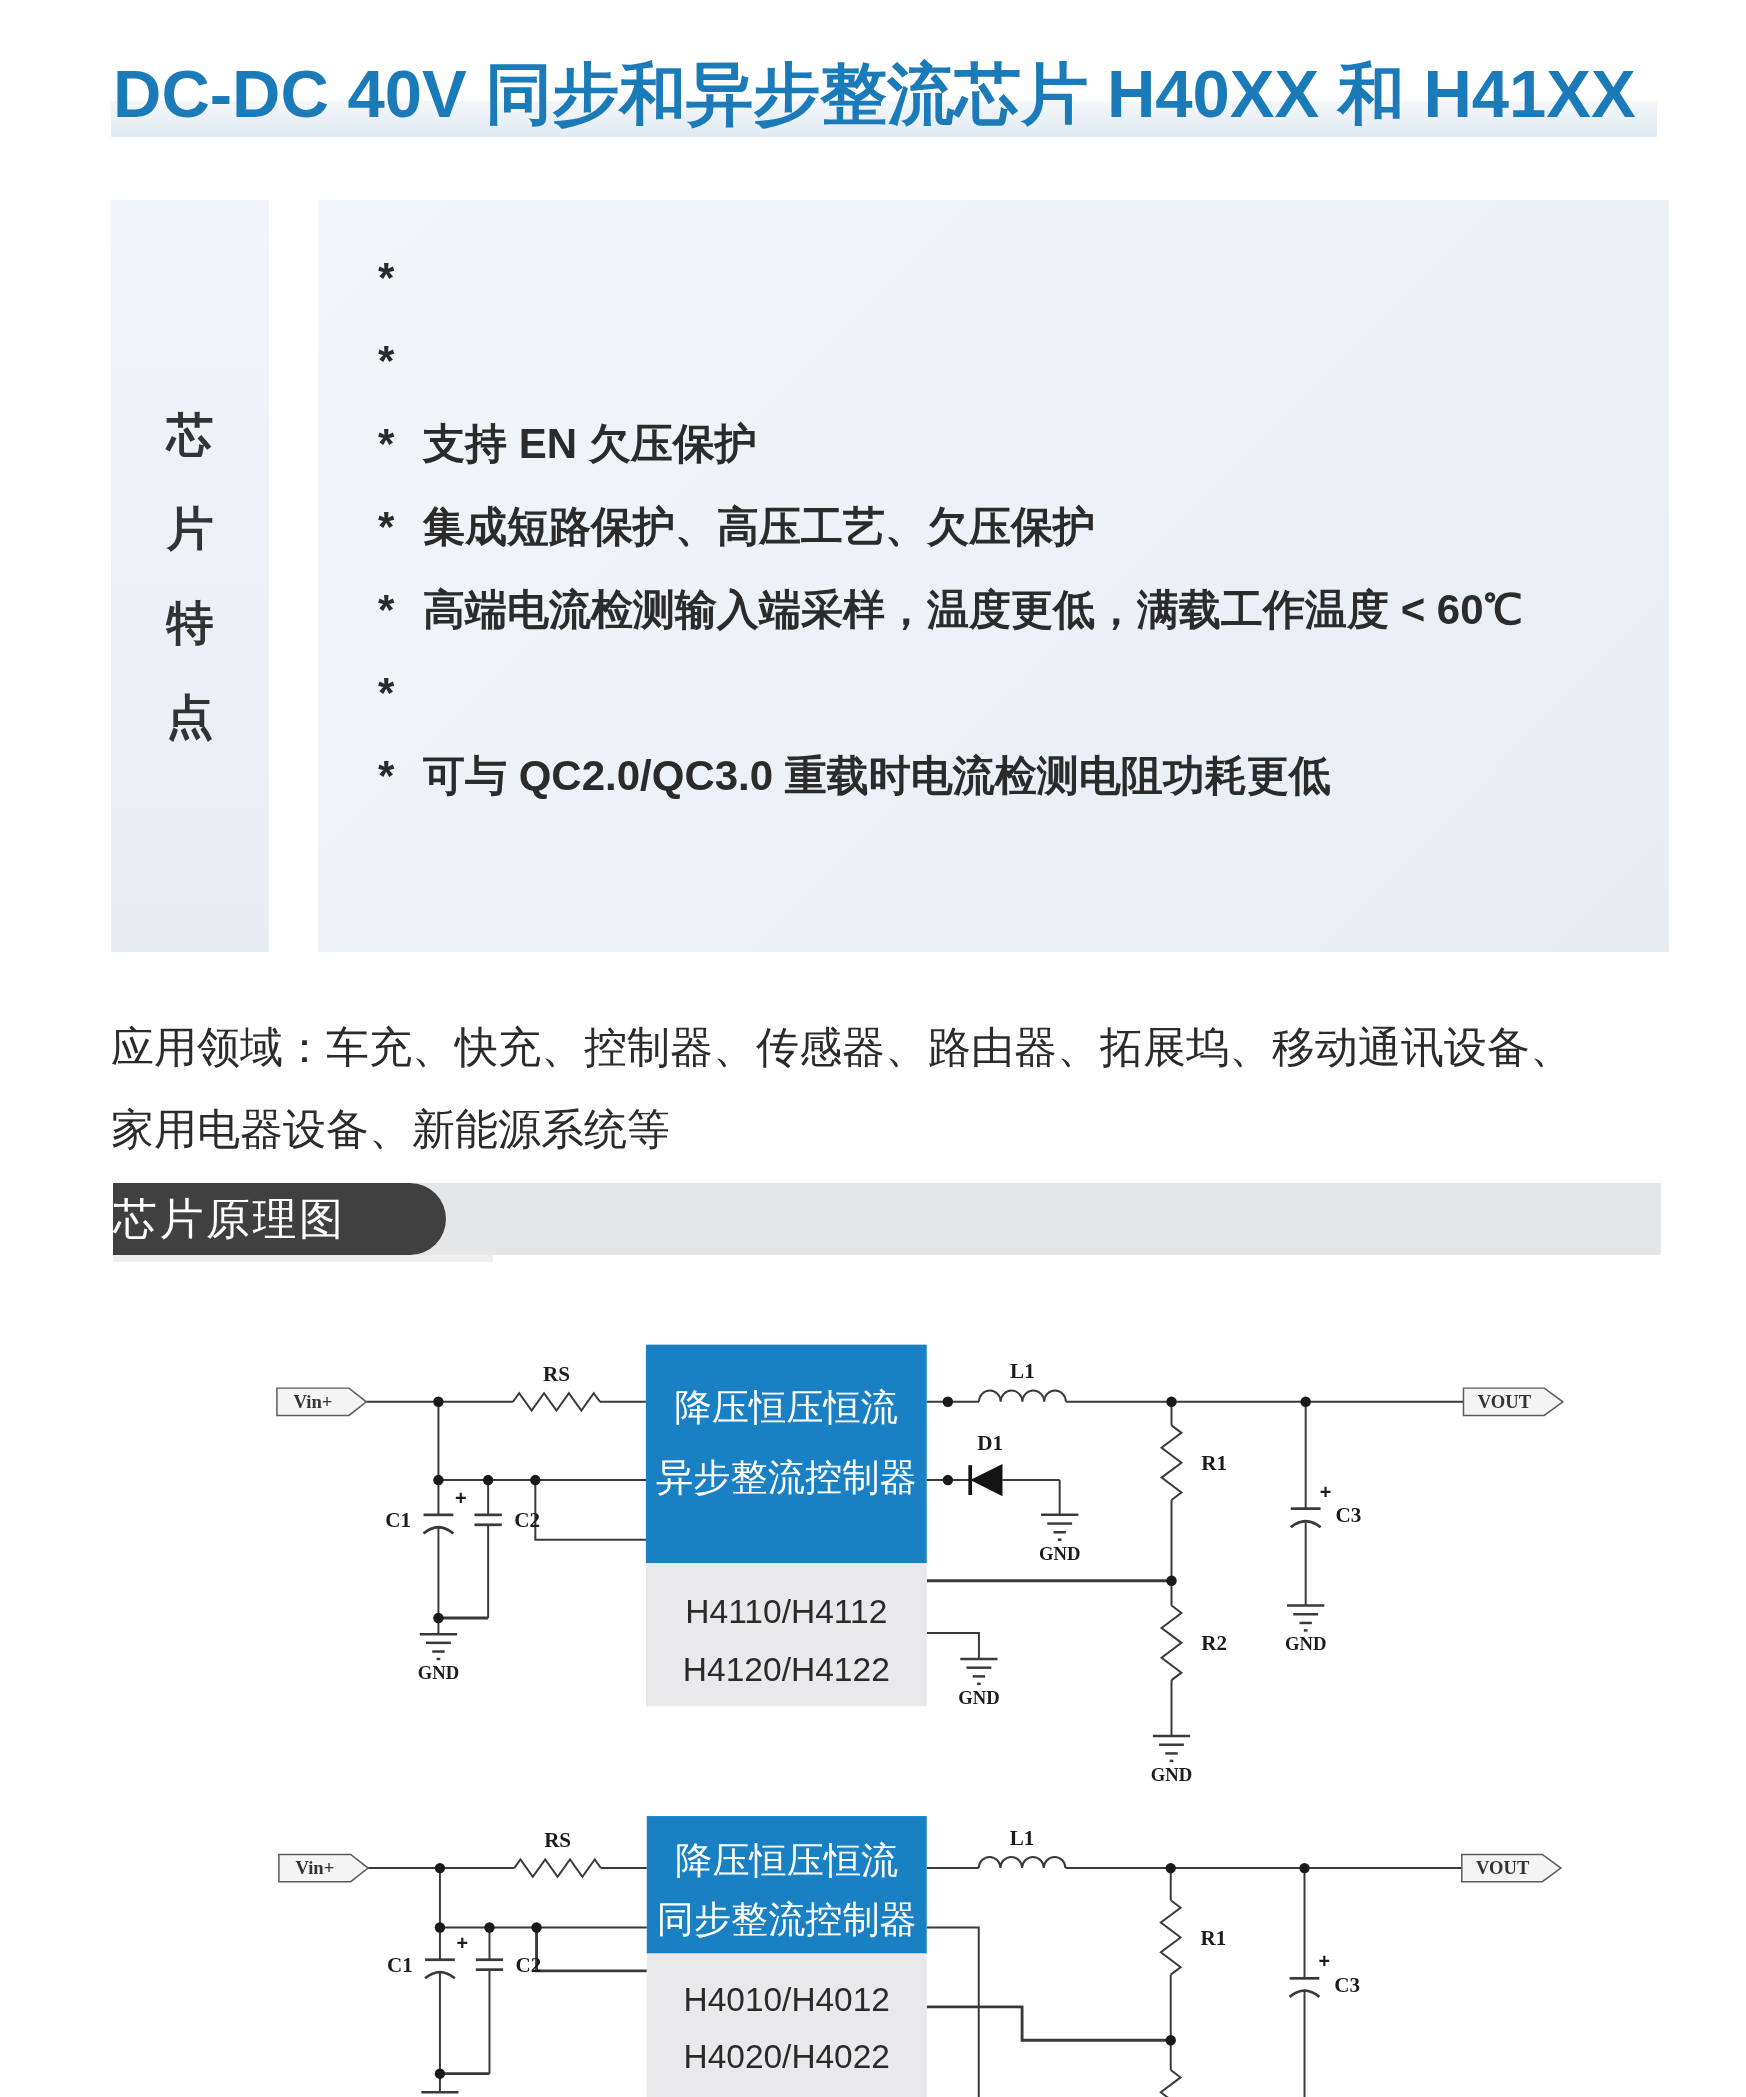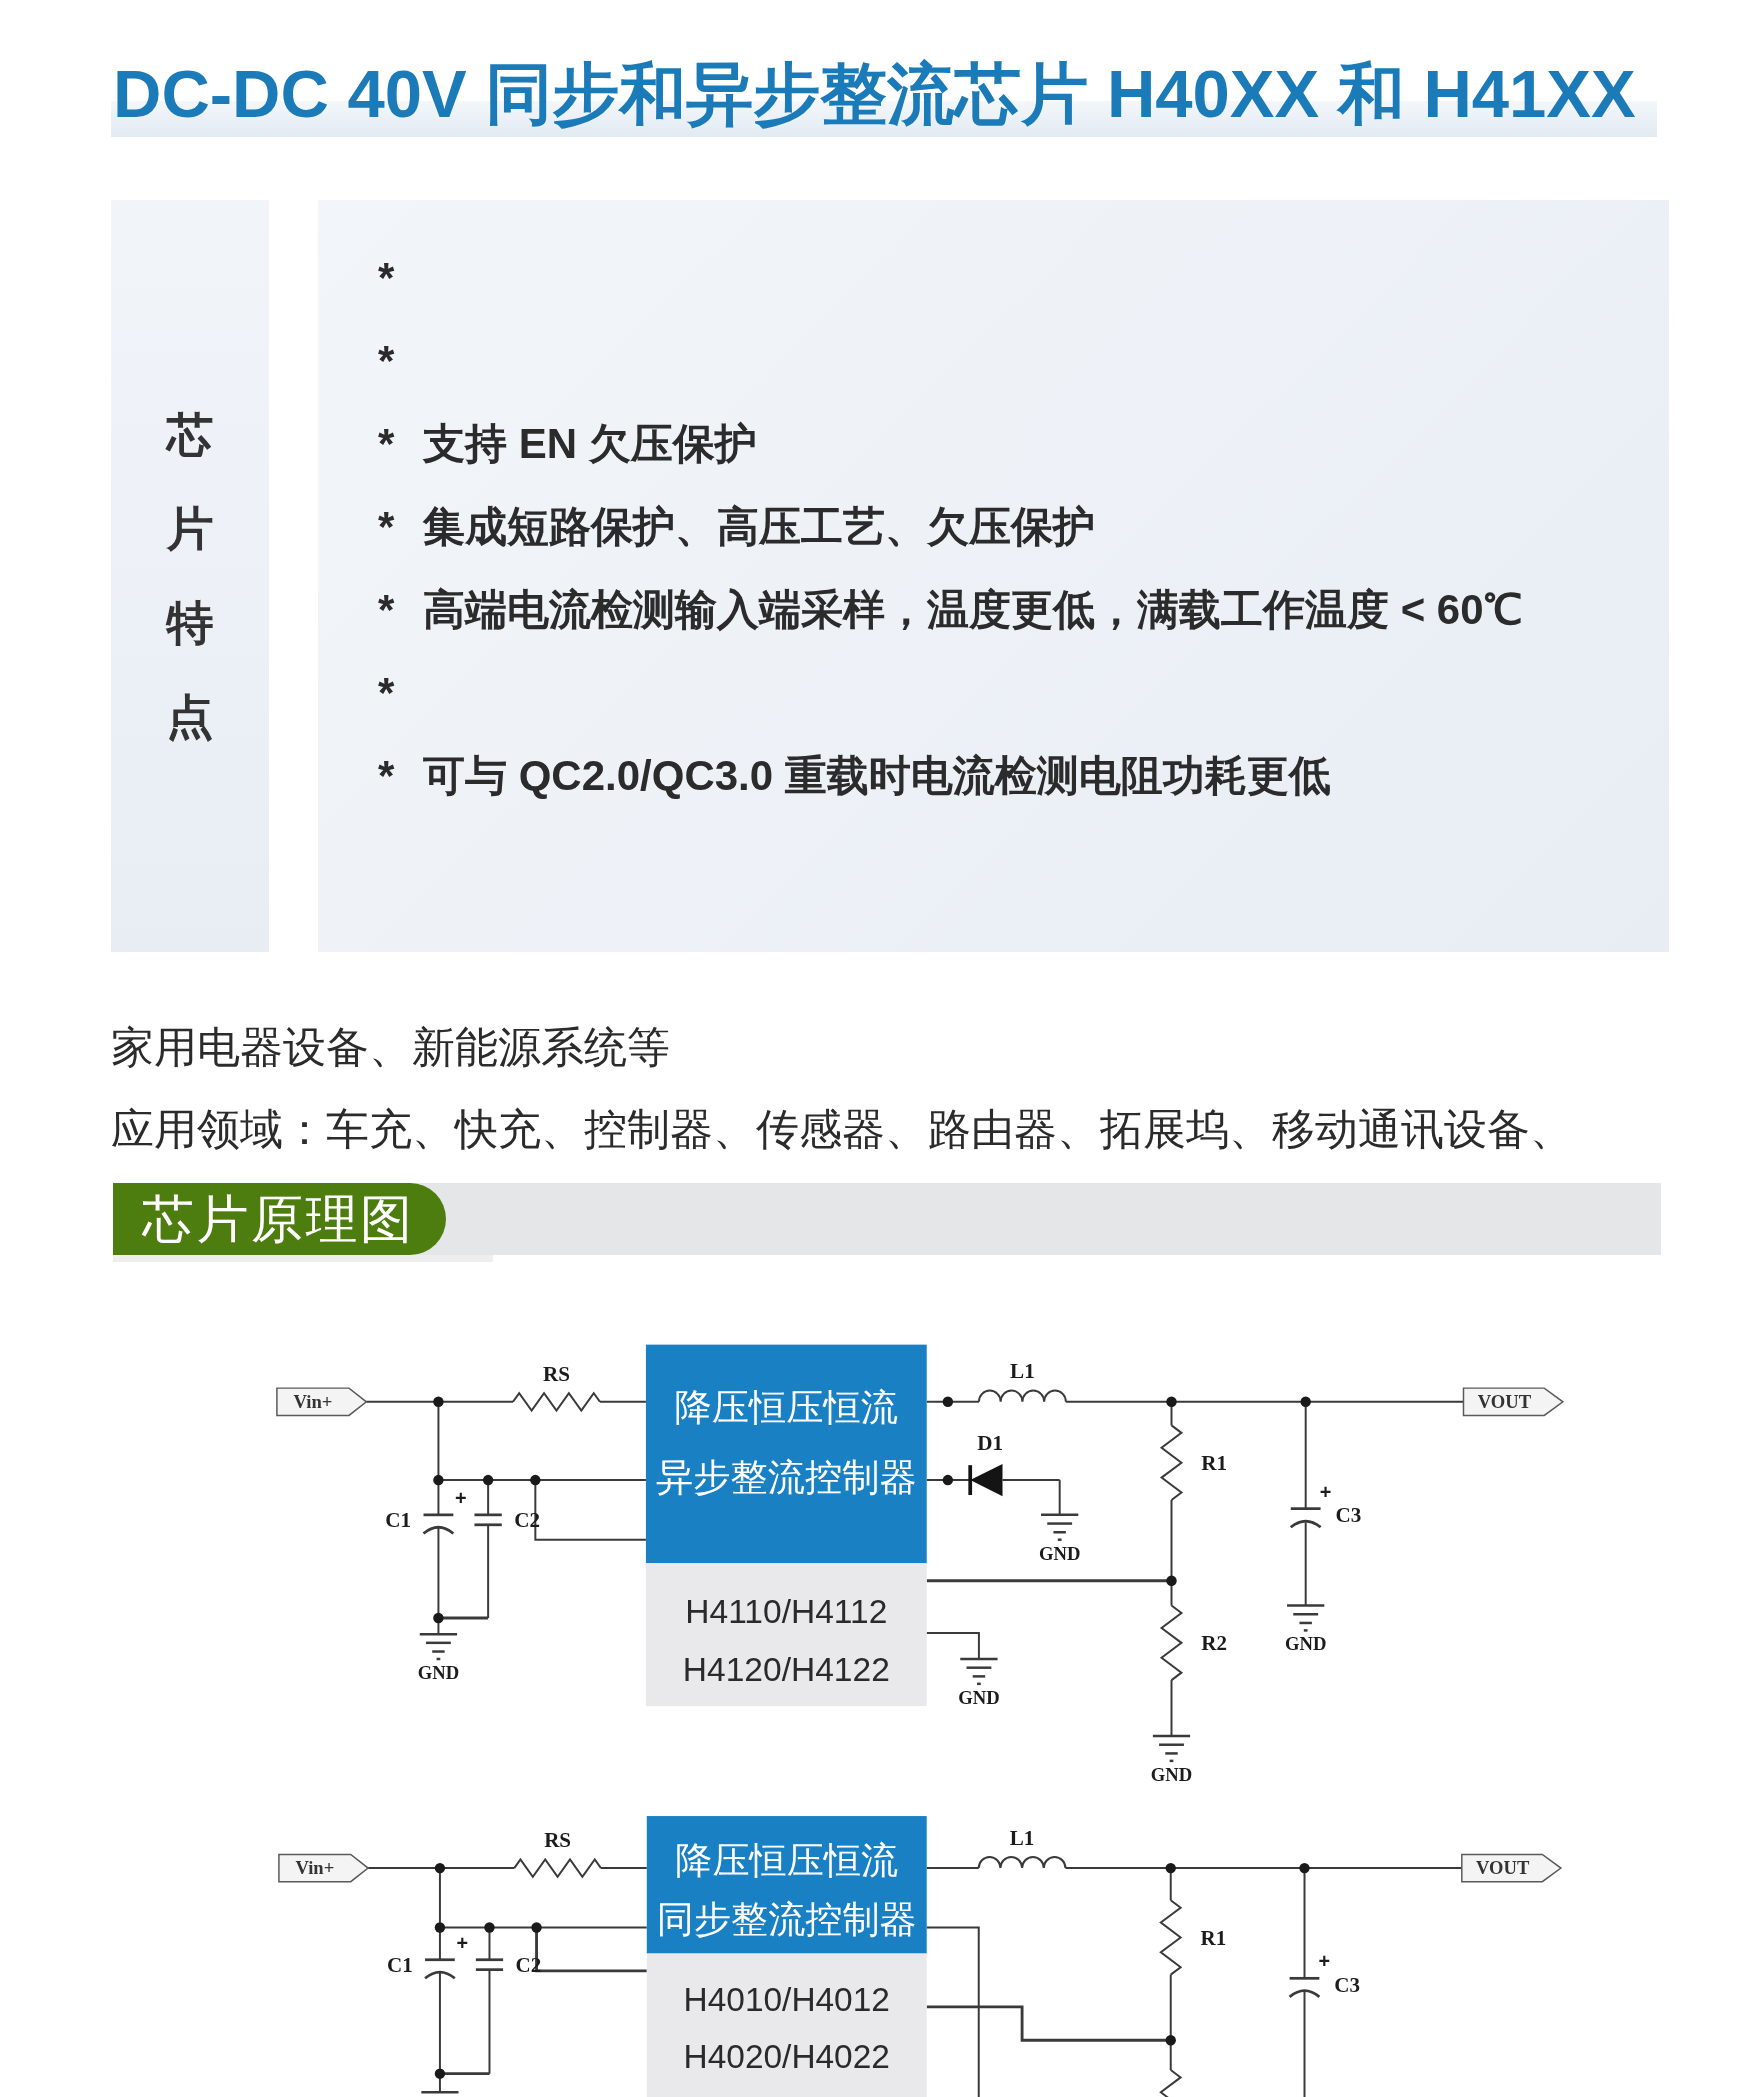--- a/index.html
+++ b/index.html
@@ -75,25 +75,25 @@
     position: absolute;
     left: 113px; top: 1255px;
     width: 380px; height: 6.7px;
     background: #eeeeef;
   }
   .schematic-pill {
     position: absolute;
     left: 113px; top: 1183px;
     width: 333px; height: 72px;
     box-sizing: border-box;
-    background: #4d7c0f;
+    background: #404040;
     border-radius: 0 42px 42px 0;
     color: #ffffff;
-    font-size: 52px; line-height: 72px;
-    padding-left: 29px; letter-spacing: 2.5px;
+    font-size: 44px; line-height: 72px;
+    letter-spacing: 2.5px;
     z-index: 2;
     white-space: nowrap;
   }
 
   
   .circuit-1 { position: absolute; left: 252px; top: 1326px; width: 1342px; height: 497px; }
   .circuit-2 { position: absolute; left: 252px; top: 1795px; width: 1342px; height: 545px; }
 
   .wire  { stroke: #3a3a3a; stroke-width: 1.6; fill: none; }
   .thick { stroke-width: 2.3; }
@@ -152,22 +152,22 @@
     <div class="feature-row">
       <span class="bullet">*</span>
     </div>
     <div class="feature-row">
       <span class="bullet">*</span>
       <span>可与 QC2.0/QC3.0 重载时电流检测电阻功耗更低</span>
     </div>
   </div>
 
   <div class="app-text">
+    <p>应用领域：车充、快充、控制器、传感器、路由器、拓展坞、移动通讯设备、</p>
     <p>家用电器设备、新能源系统等</p>
-    <p>应用领域：车充、快充、控制器、传感器、路由器、拓展坞、移动通讯设备、</p>
   </div>
 
   <div class="schematic-bar"></div>
   <div class="schematic-shadow"></div>
   <div class="schematic-pill">芯片原理图</div>
 
   <svg class="circuit-1" viewBox="0 0 1080 400">
     <g>
       <path class="wire" d="M92 61 H210"></path>
         <path class="wire" d="M280 61 H317"></path>

